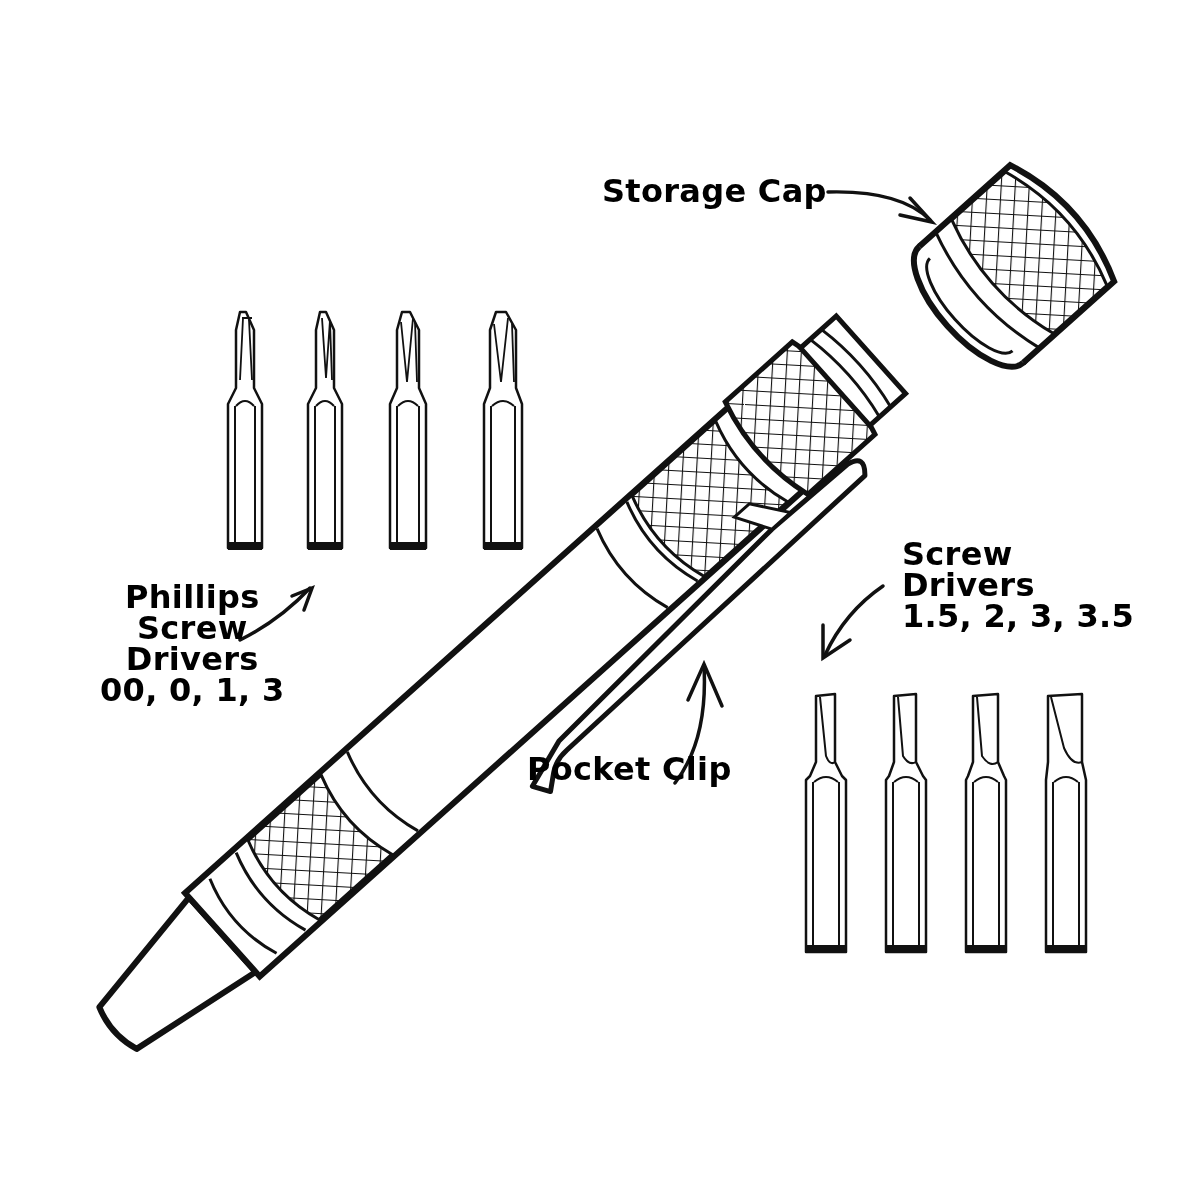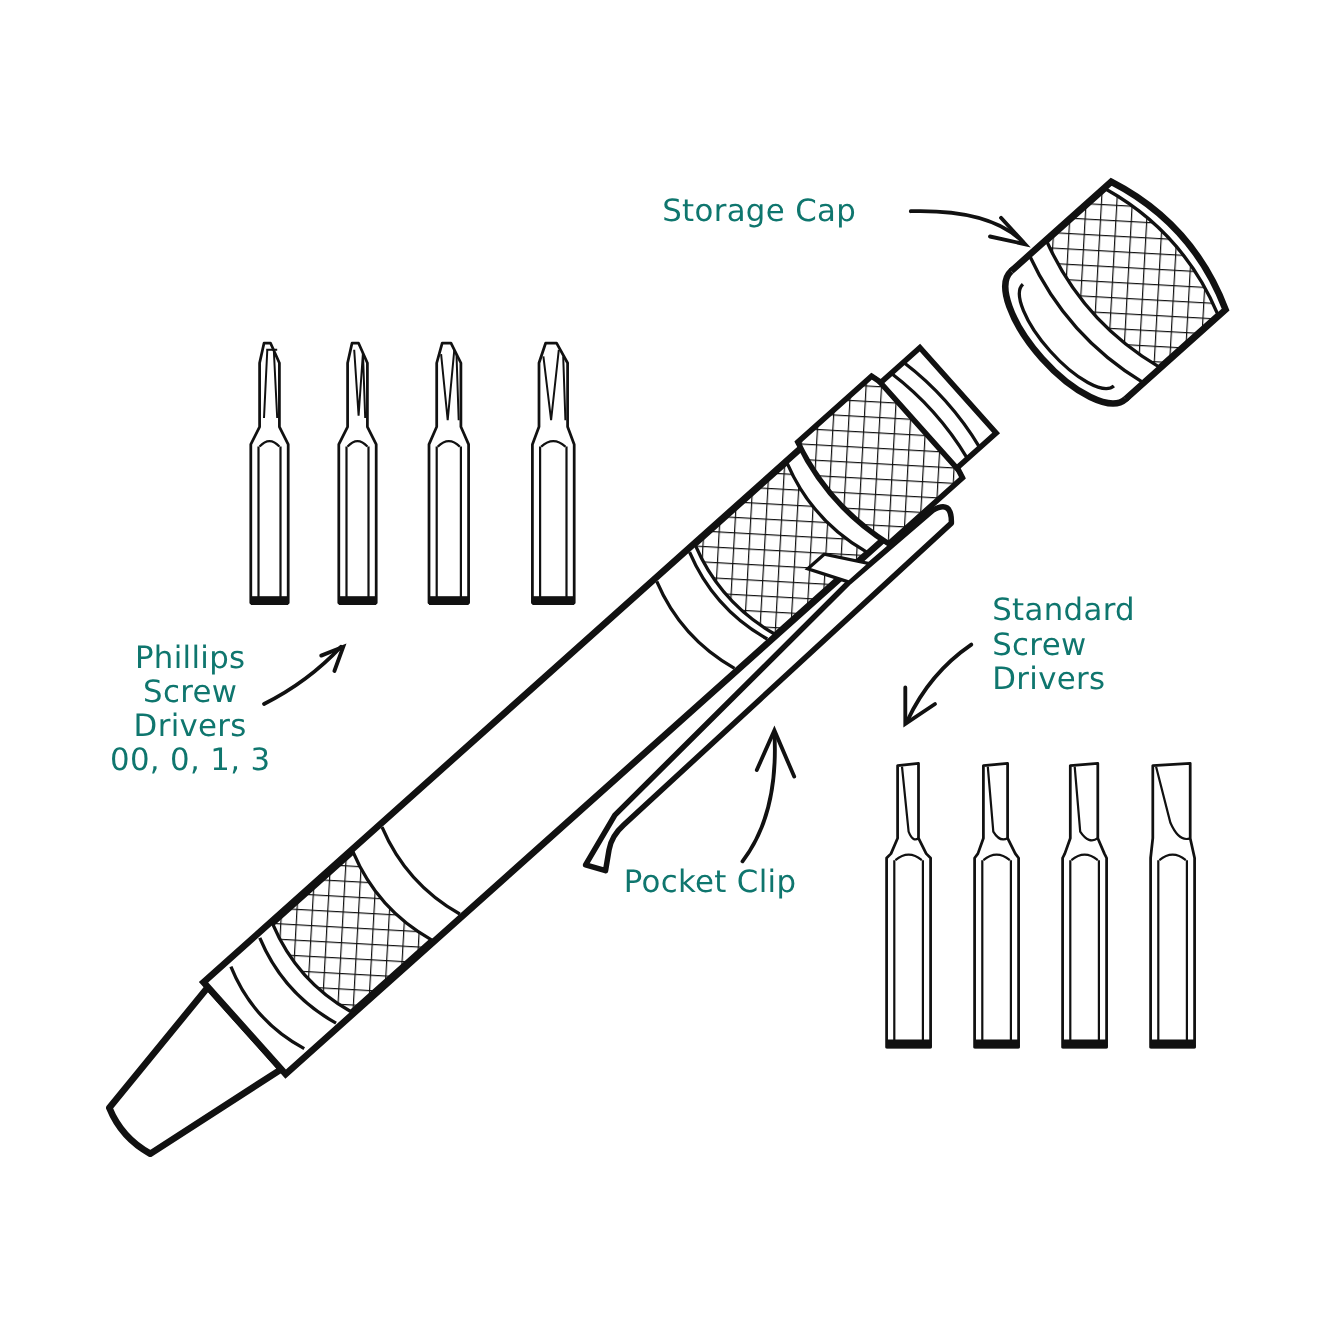--- a/index.html
+++ b/index.html
@@ -1,23 +1,23 @@
 <!DOCTYPE html>
 <html><head>
 <meta charset="utf-8">
 <style>
   html, body { margin: 0; padding: 0; background: #ffffff; }
   body { width: 1200px; height: 1200px; position: relative; overflow: hidden; }
   #canvas { position: absolute; left: 0; top: 0; width: 1200px; height: 1200px; }
   .label {
     position: absolute;
     font-family: "DejaVu Sans", sans-serif;
-    font-weight: normal;
-    color: #0f766e;
-    font-size: 28px;
+    font-weight: bold;
+    color: #000000;
+    font-size: 32px;
     line-height: 31px;
     letter-spacing: 0.3px;
     white-space: nowrap;
   }
   .label div { display: block; }
 </style>
 </head>
 <body>
 
 <svg id="canvas" width="1200" height="1200" viewBox="0 0 1200 1200" xmlns="http://www.w3.org/2000/svg">
@@ -145,20 +145,20 @@
 </div>
 
 <div class="label" style="left:100px; top:582px;text-align:center;">
   <div>Phillips</div>
   <div>Screw</div>
   <div>Drivers</div>
   <div>00, 0, 1, 3</div>
 </div>
 
 <div class="label" style="left:902px; top:539px;">
-  <div>Standard</div>
   <div>Screw</div>
   <div>Drivers</div>
+  <div>1.5, 2, 3, 3.5</div>
 </div>
 
-<div class="label" style="left:527px; top:786px;margin-left:40px;">
+<div class="label" style="left:527px; top:754px;">
   <div>Pocket Clip</div>
 </div>
 
 </body></html>

